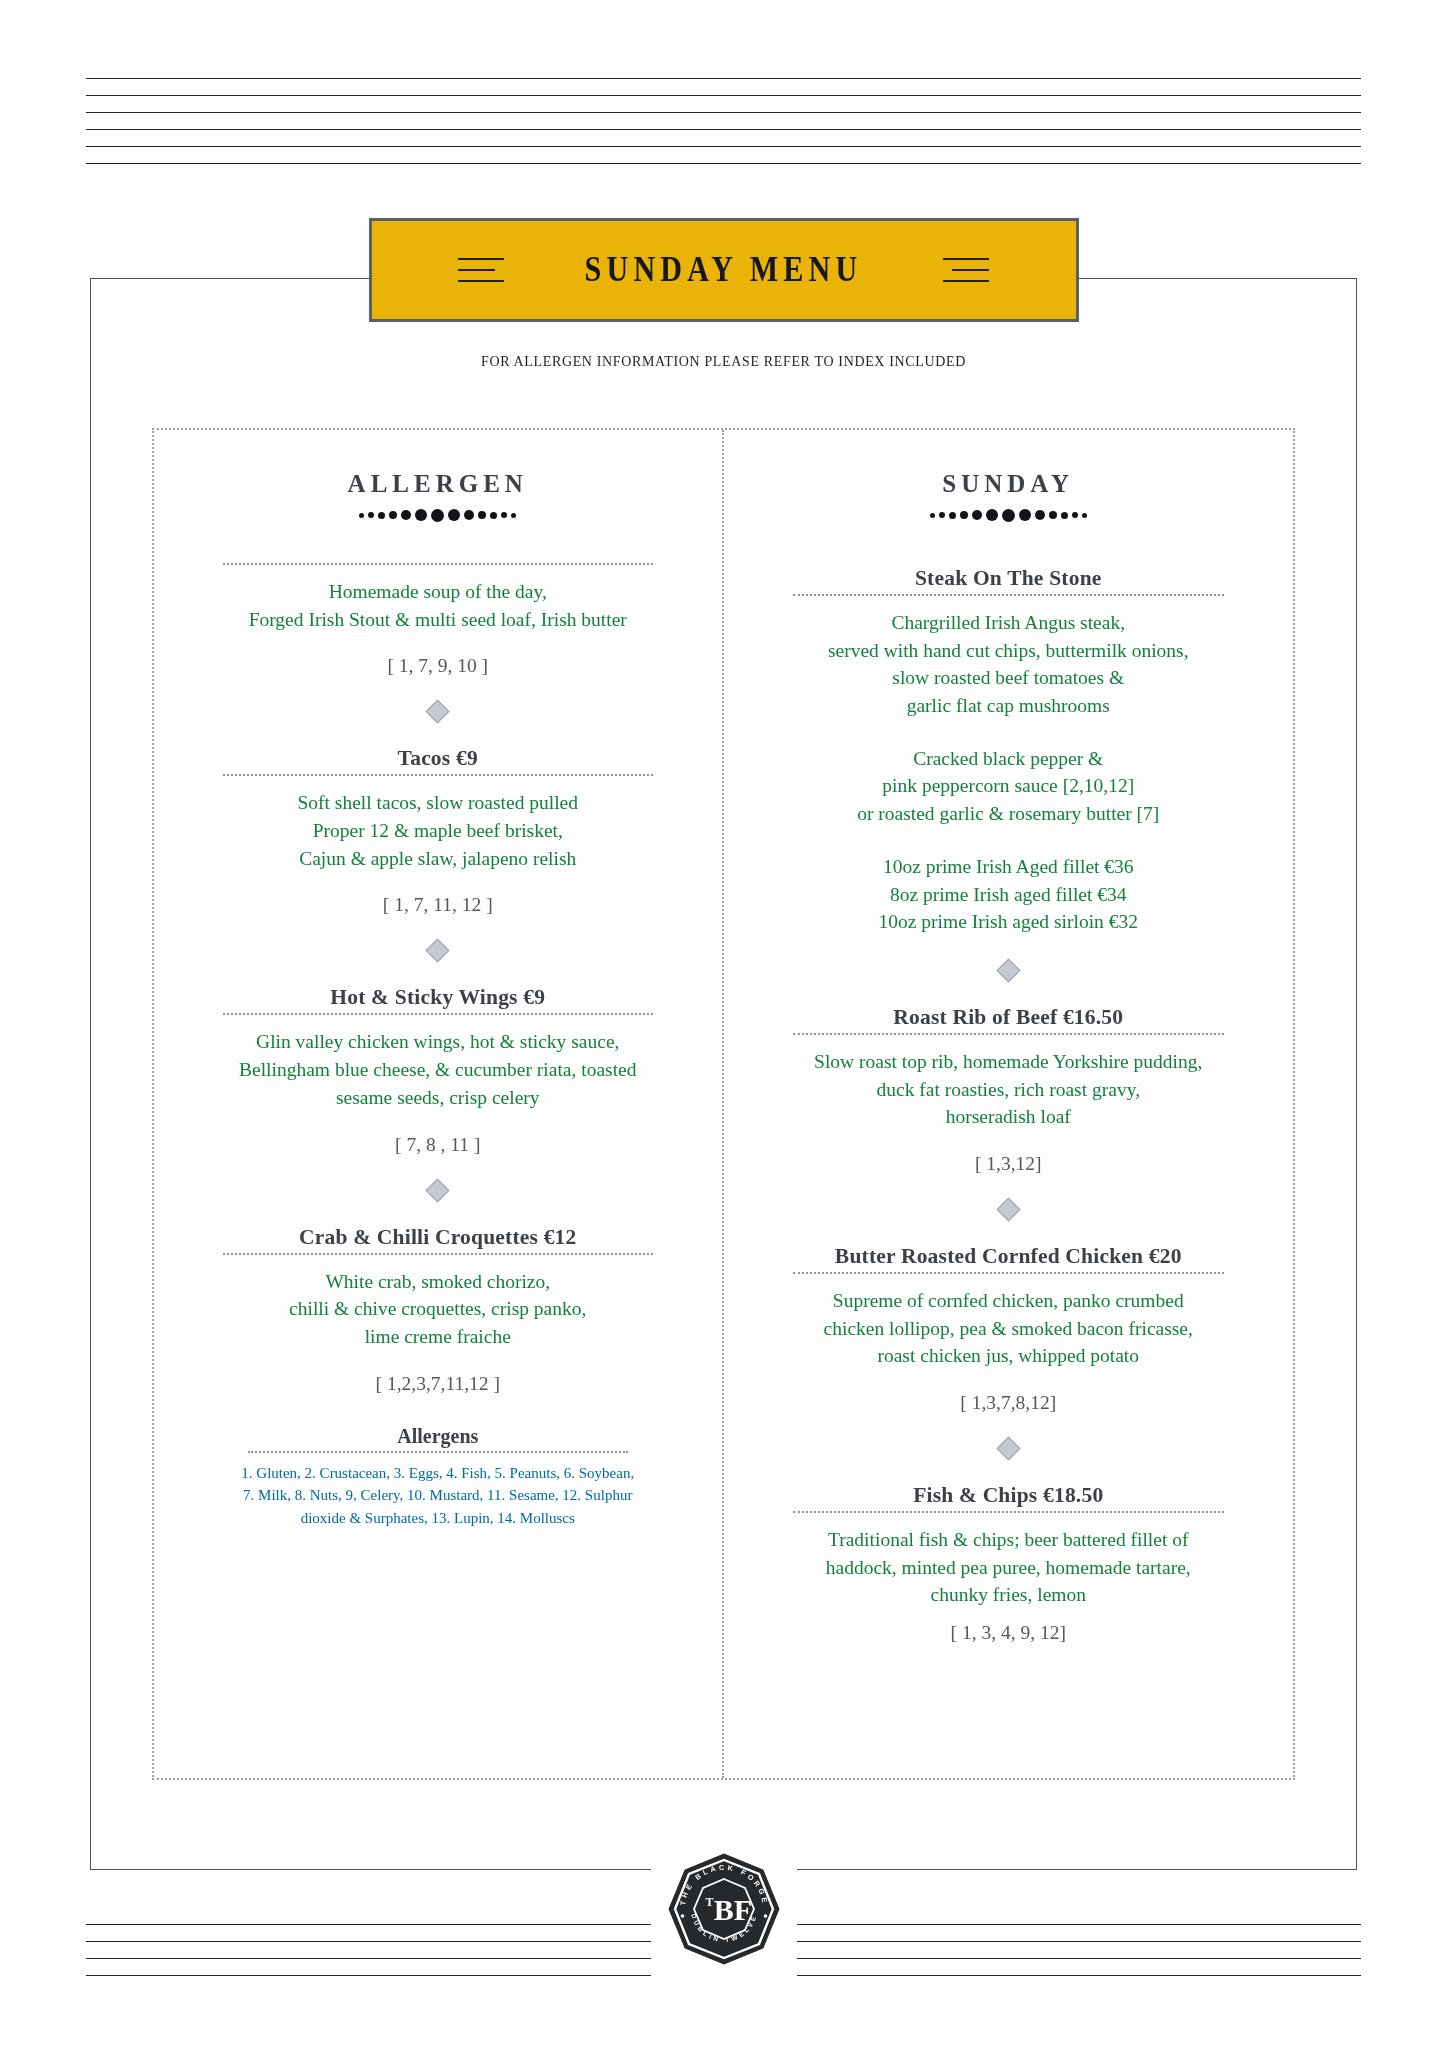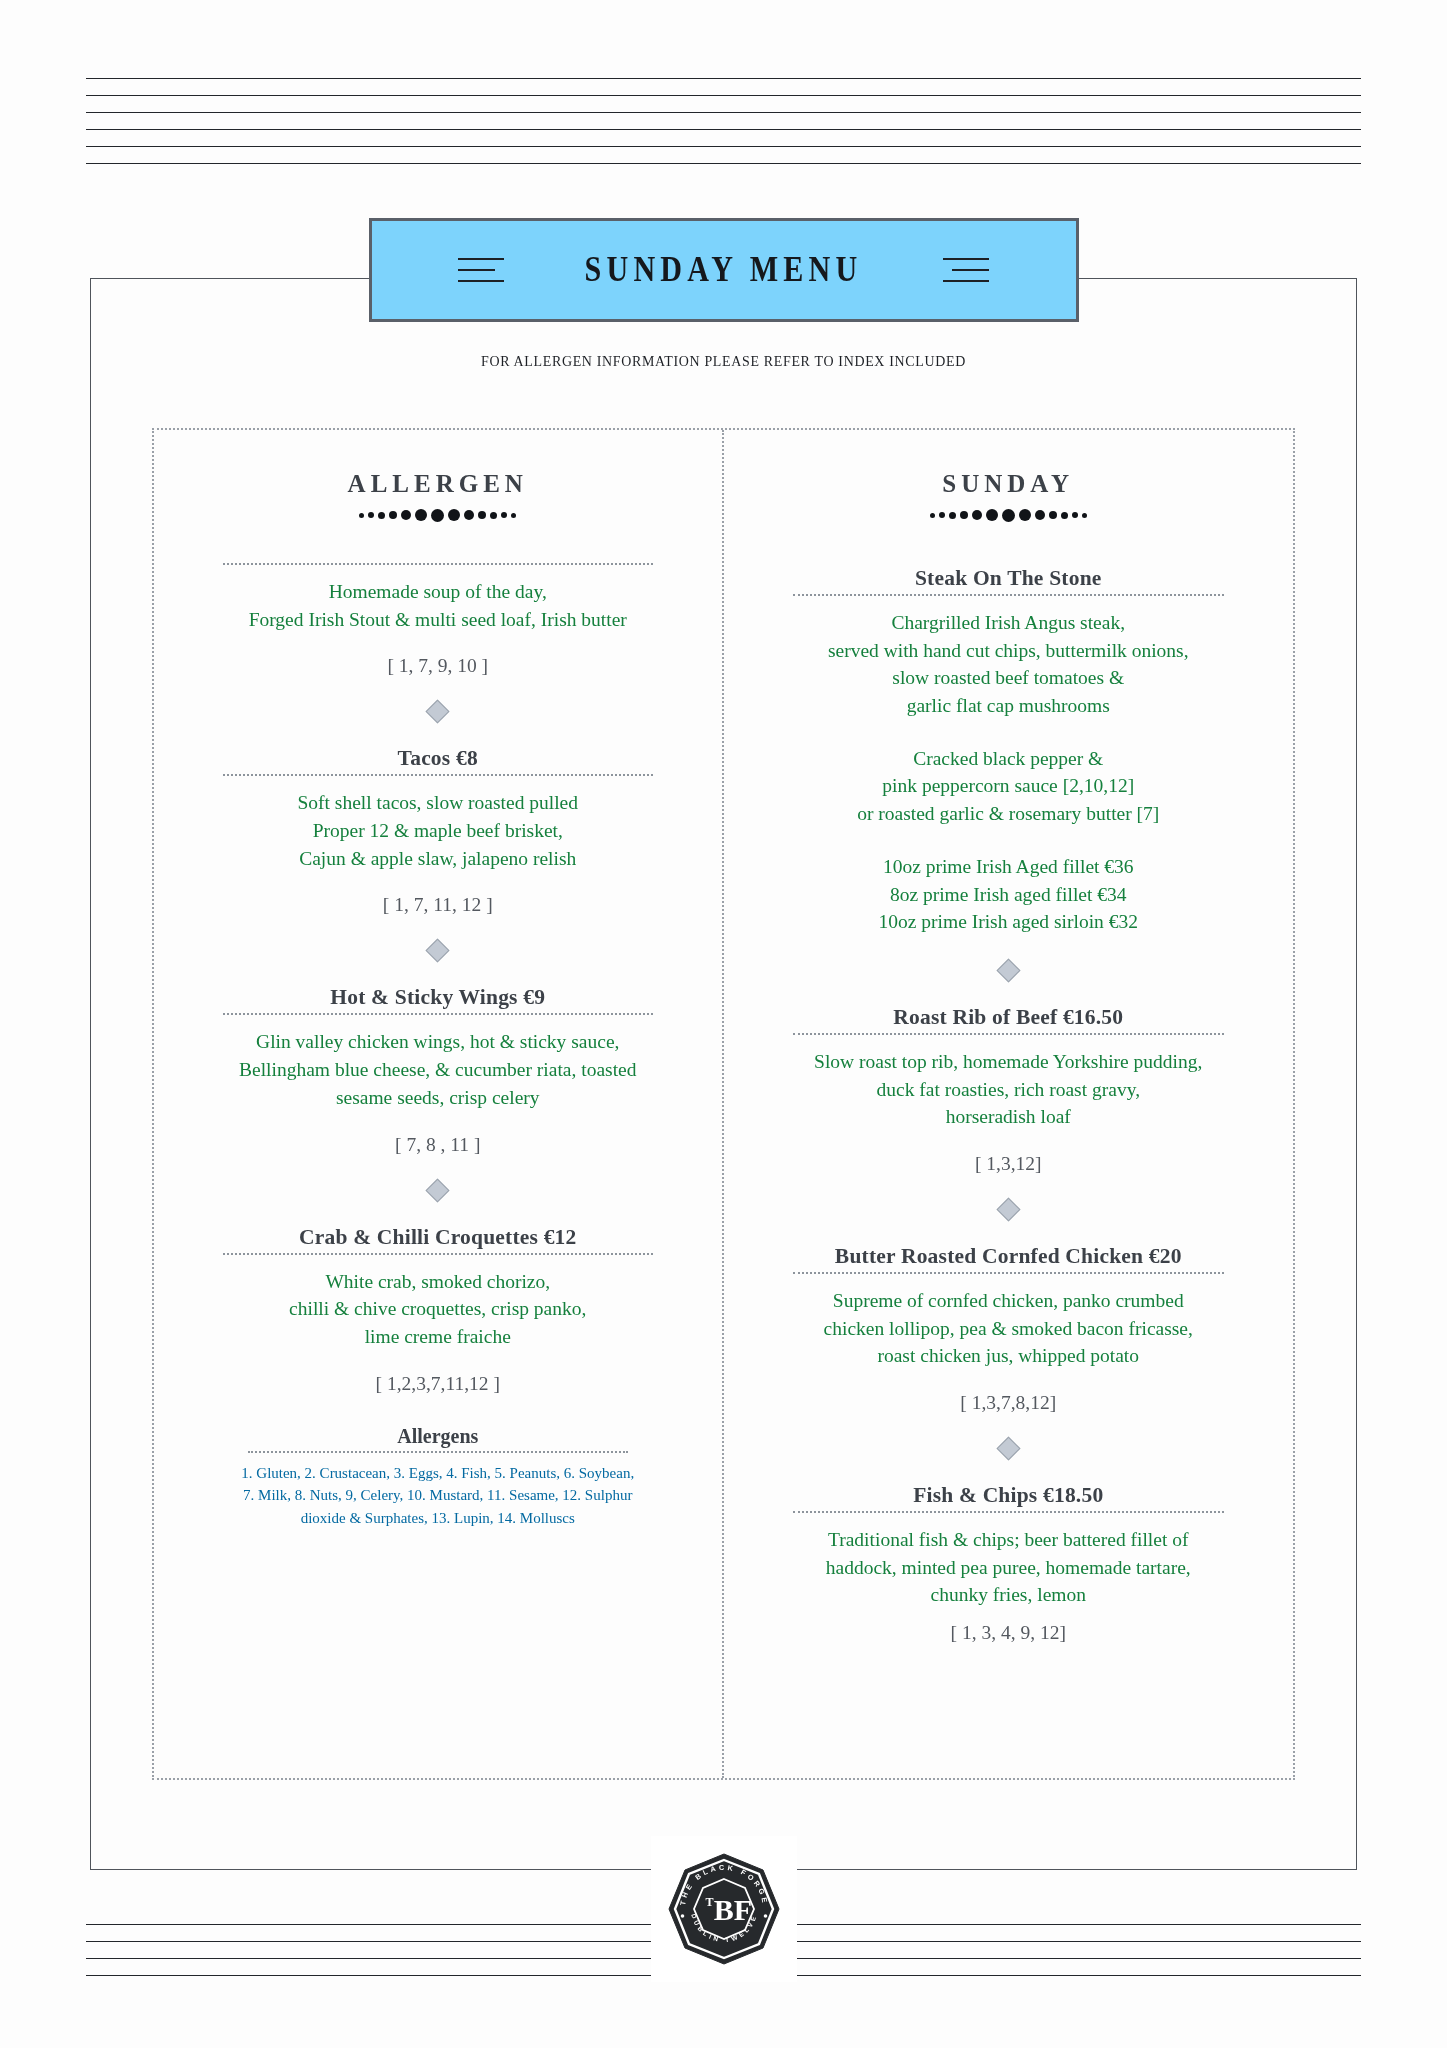--- a/index.html
+++ b/index.html
@@ -49,21 +49,21 @@
   }
 
   
   .title-plaque {
     position: absolute;
     left: 50%;
     transform: translateX(-50%);
     top: 218px;
     width: 710px;
     height: 104px;
-    background: #7dd3fc;
+    background: #eab308;
     border: 3px solid #5a6069;
     box-sizing: border-box;
     display: flex;
     align-items: center;
     justify-content: center;
     z-index: 5;
   }
   .plaque-inner {
     display: flex;
     align-items: center;
@@ -290,21 +290,21 @@
         <div class="dish-desc">Homemade soup of the day,
 Forged Irish Stout &amp; multi seed loaf, Irish butter</div>
         <div class="dish-alg">[ 1, 7, 9, 10 ]</div>
       </div>
 
       <div class="diamond-sep">
           <i></i>
         </div>
 
       <div class="dish">
-        <div class="dish-head">Tacos  €8</div>
+        <div class="dish-head">Tacos  €9</div>
         <div class="dish-rule"></div>
         <div class="dish-desc">Soft shell tacos, slow roasted pulled
 Proper 12 &amp; maple beef brisket,
 Cajun &amp; apple slaw, jalapeno relish</div>
         <div class="dish-alg">[ 1, 7, 11, 12 ]</div>
       </div>
 
       <div class="diamond-sep">
           <i></i>
         </div>

